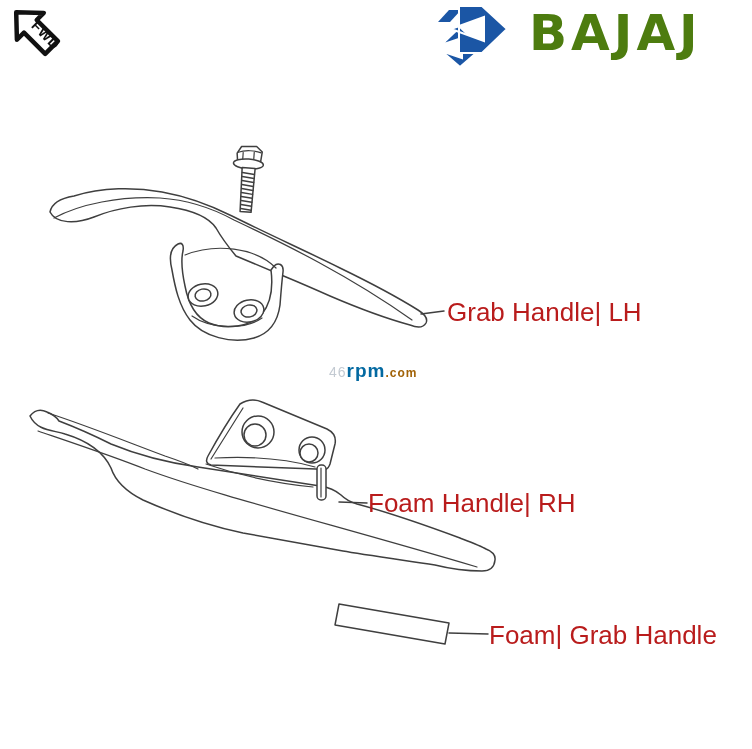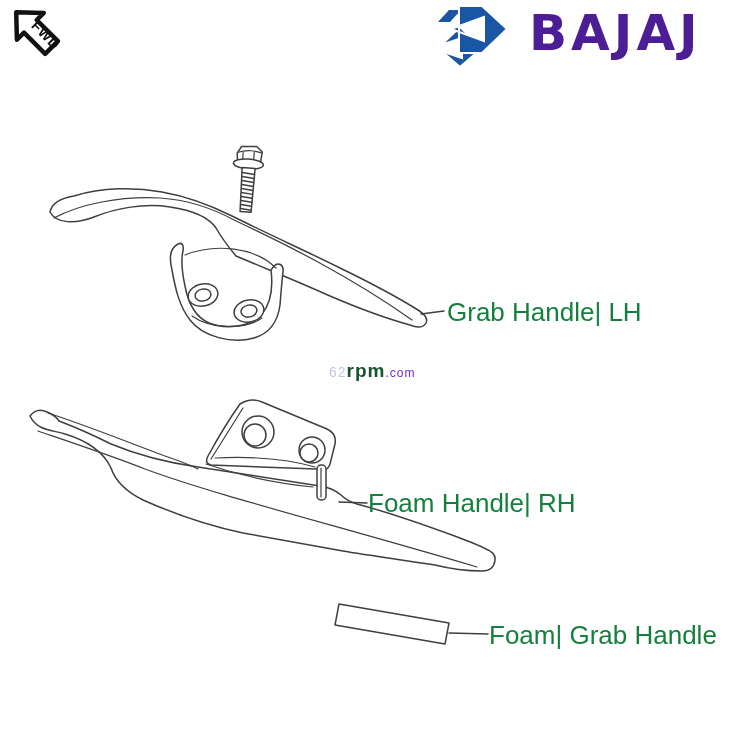--- a/index.html
+++ b/index.html
@@ -8,38 +8,38 @@
     font-family:"Liberation Sans",sans-serif;overflow:hidden;
   }
   .abs{position:absolute;}
   
   #fwd-icon{left:4px;top:0px;width:64px;height:66px;}
   
   #brand-emblem{left:437px;top:3px;width:74px;height:64px;}
   #brand-word{
     left:529px;top:4px;width:223px;height:58px;line-height:58px;
     font-family:"DejaVu Sans",sans-serif;font-weight:bold;font-size:50px;
-    letter-spacing:4px;color:#4c1d95;white-space:nowrap;
+    letter-spacing:4px;color:#4d7c0f;white-space:nowrap;
   }
   
   #lh-drawing{left:40px;top:140px;width:405px;height:210px;}
   #rh-drawing{left:15px;top:395px;width:485px;height:190px;}
   #foam-drawing{left:325px;top:595px;width:185px;height:62px;}
   
   .part-label{
-    font-size:26px;line-height:32px;color:#15803d;white-space:nowrap;
+    font-size:26px;line-height:32px;color:#b91c1c;white-space:nowrap;
   }
   #label-lh{left:447px;top:296px;}
   #label-rh{left:368px;top:487px;}
   #label-foam{left:489px;top:619px;}
   
   #watermark{left:329px;top:360px;height:22px;display:flex;align-items:baseline;}
   #watermark .wm-num{font-size:14px;color:#c3cad2;letter-spacing:1px;}
-  #watermark .wm-mid{font-size:19px;font-weight:bold;color:#14532d;letter-spacing:1px;}
-  #watermark .wm-tld{font-size:12px;font-weight:normal;color:#6d28d9;letter-spacing:1px;}
+  #watermark .wm-mid{font-size:19px;font-weight:bold;color:#0369a1;letter-spacing:1px;}
+  #watermark .wm-tld{font-size:12px;font-weight:bold;color:#a16207;letter-spacing:1px;}
   
   .art path,.art ellipse,.art circle,.art line,.art rect{
     fill:none;stroke:#3f3f3f;stroke-width:1.5;stroke-linejoin:round;stroke-linecap:round;
   }
   .art .solid{fill:#ffffff;}
   .art .thin{stroke-width:1.2;}
 </style>
 </head>
 <body>
 
@@ -104,21 +104,21 @@
       <line x1="203.4" y1="65" x2="213.9" y2="66"></line>
       <line x1="203.5" y1="69" x2="213.8" y2="70"></line>
     </g>
   </g>
 
   <line x1="381" y1="174" x2="404" y2="171"></line>
 </svg>
 <div id="label-lh" class="abs part-label">Grab Handle| LH</div>
 
 <div id="watermark" class="abs">
-  <span class="wm-num">62</span>
+  <span class="wm-num">46</span>
     <span class="wm-mid">rpm</span>
     <span class="wm-tld">.com</span>
 </div>
 
 <svg id="rh-drawing" class="abs art" viewBox="0 0 485 190">
 
   <path class="solid" d="M15,21 Q22,12 32,17 Q40,20 44,26
            C65,34 82,42 96,49 C125,61 155,68 183,72
            L305,91 Q318,93 326,100 Q332,106 342,109
            C372,117 410,130 445,143 C458,148 466,151 471,154

